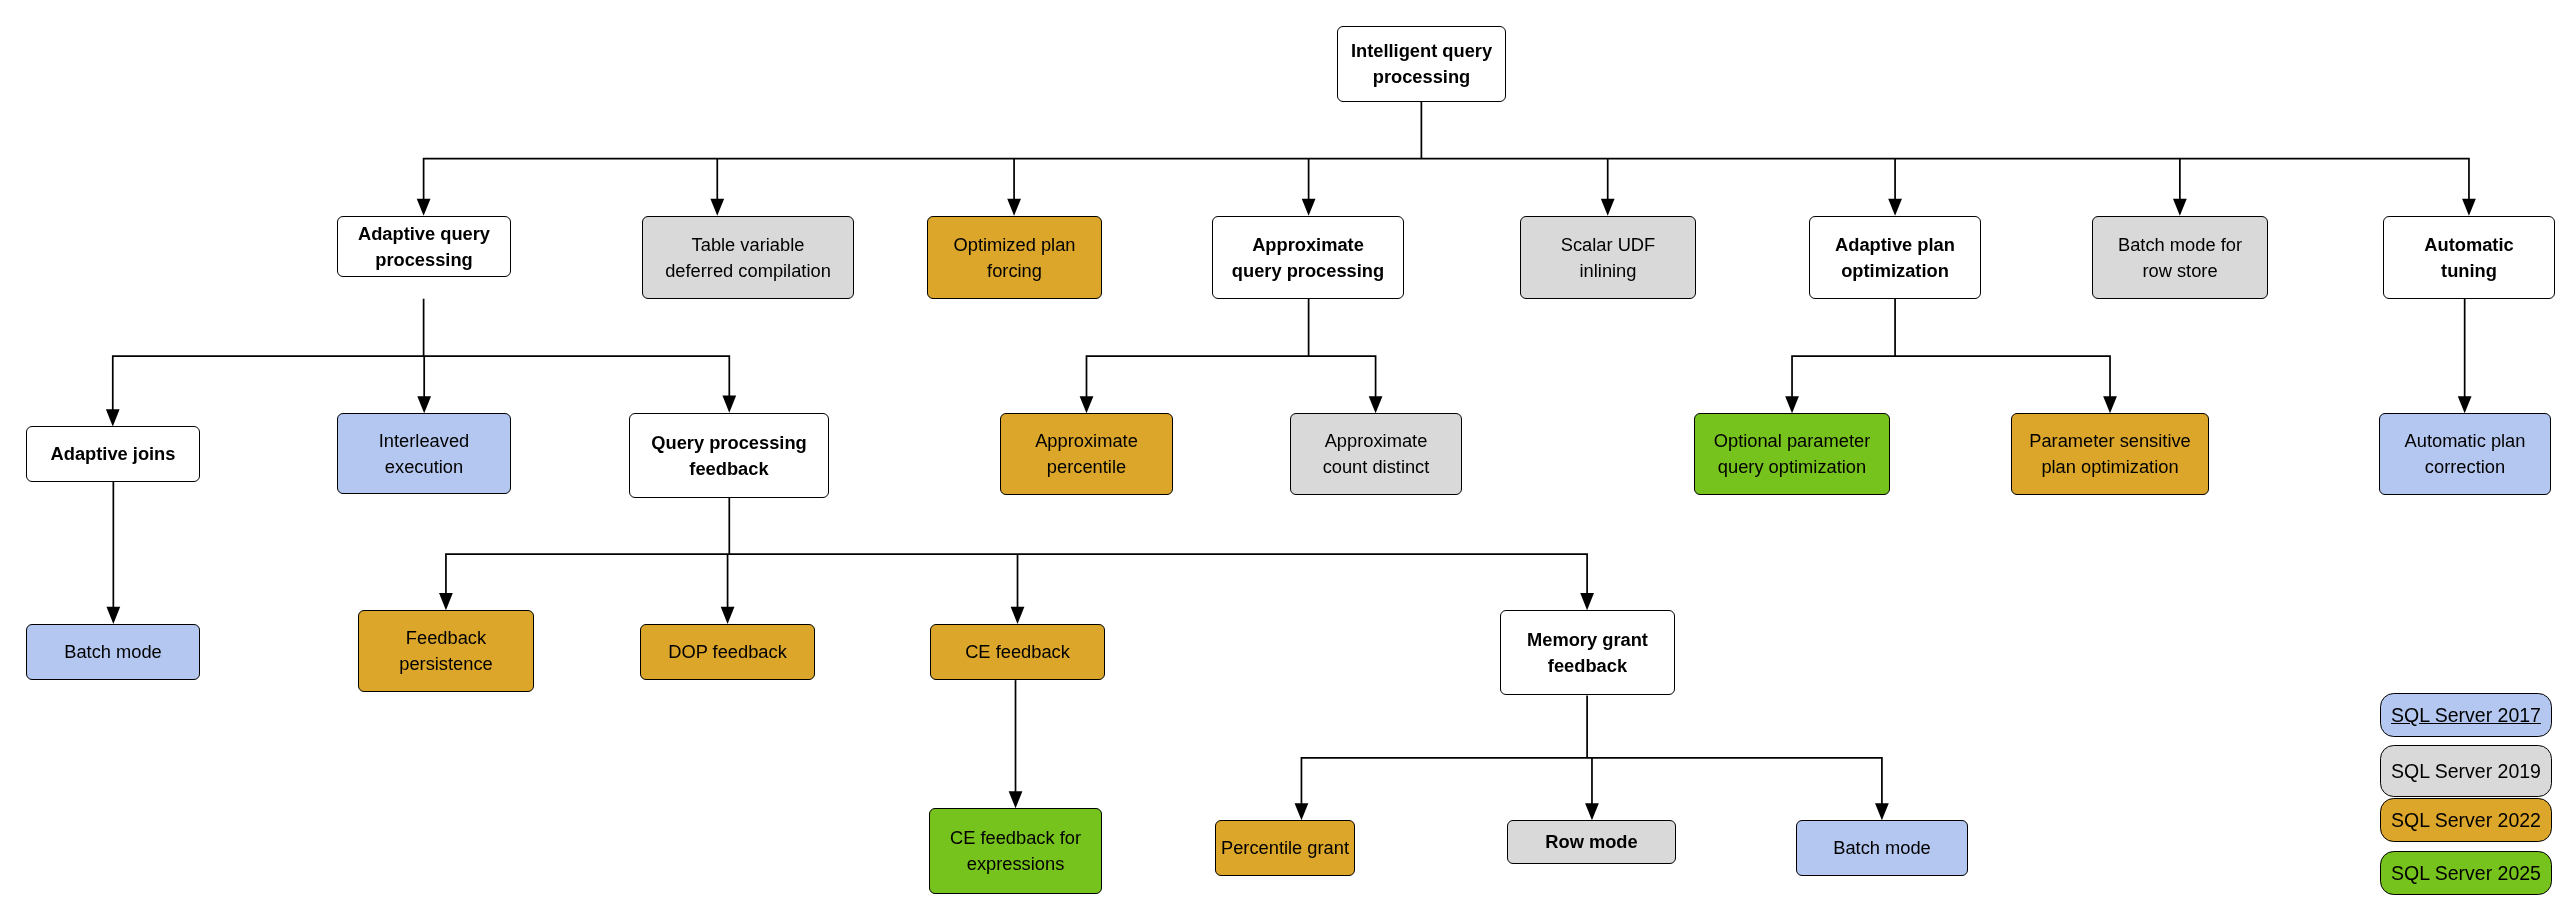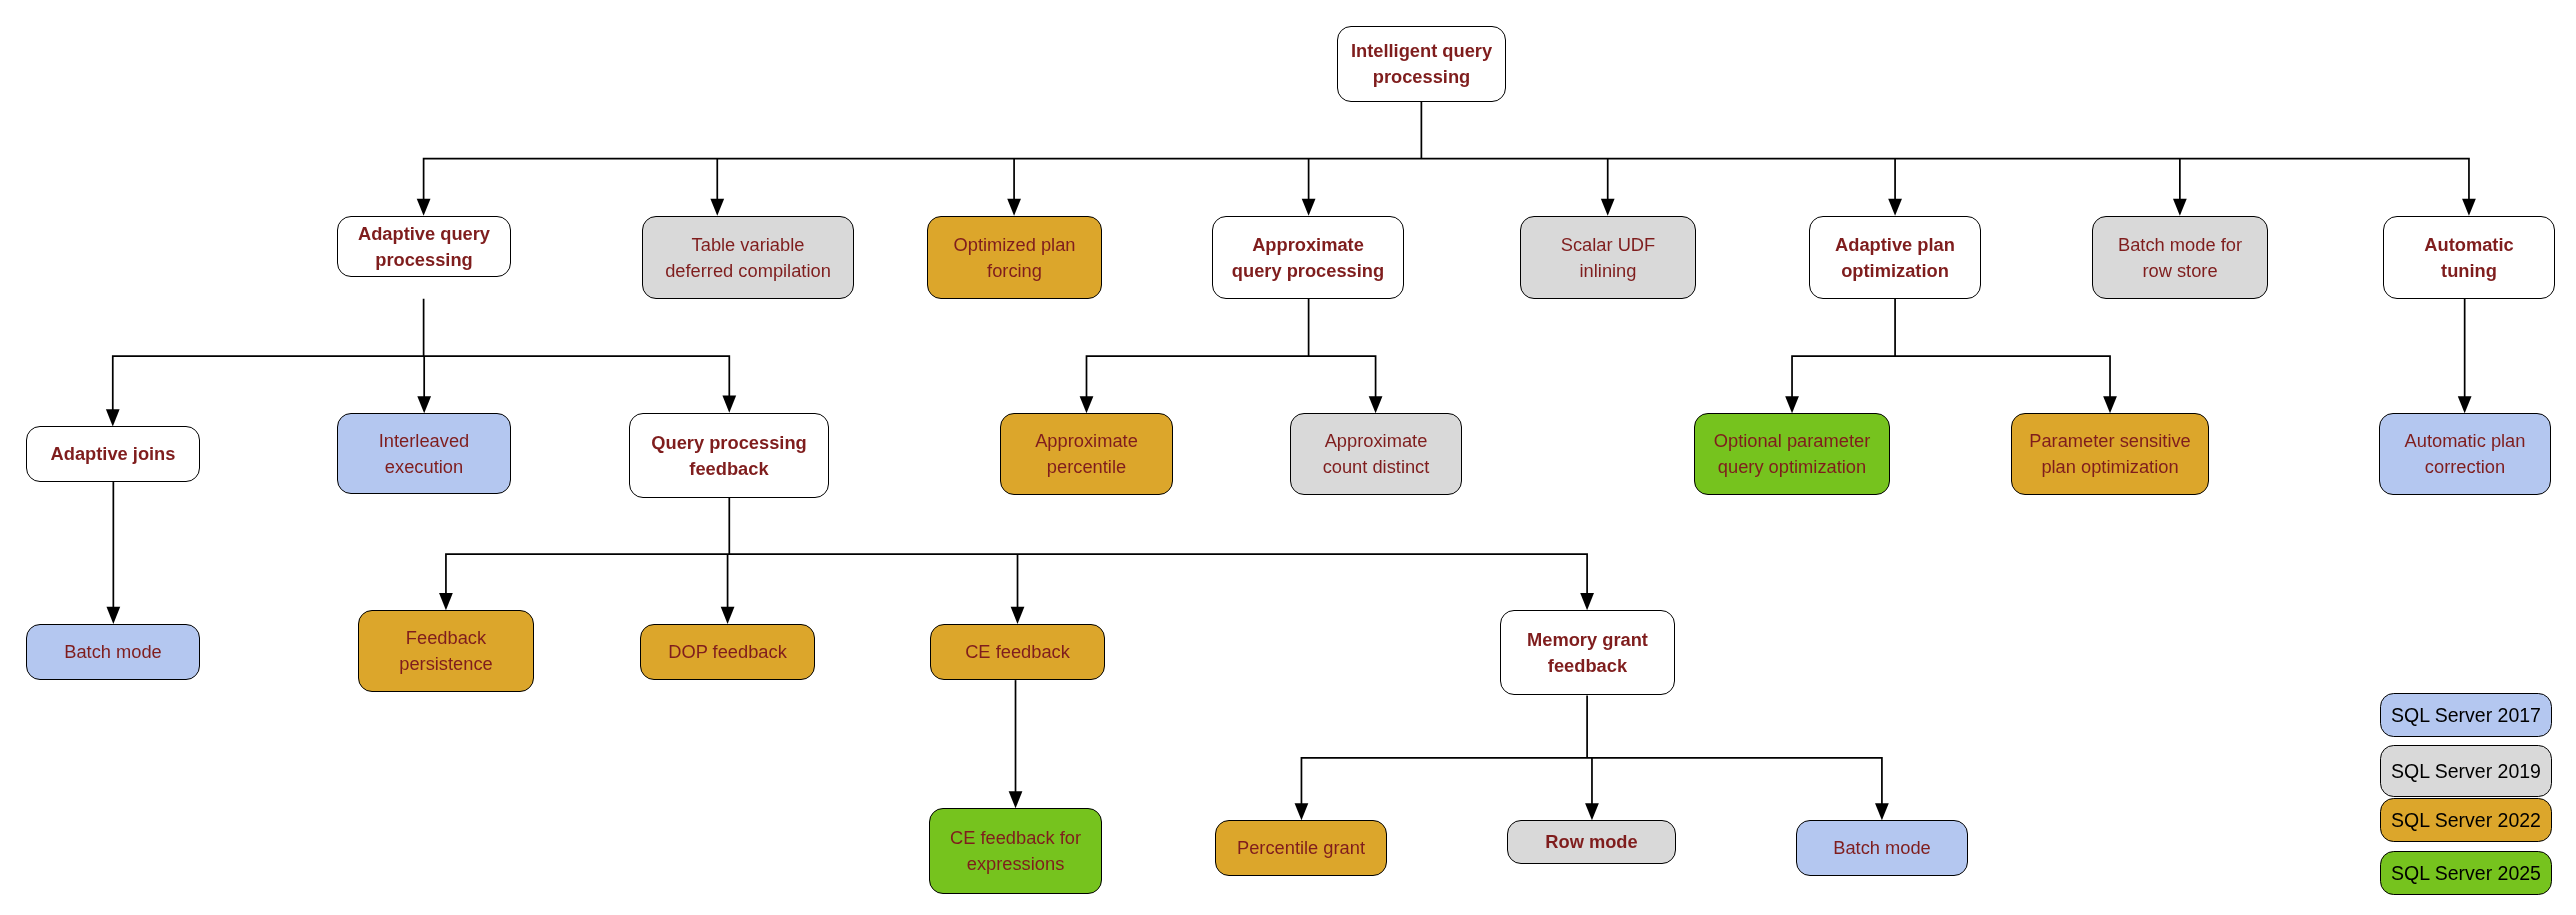--- a/index.html
+++ b/index.html
@@ -13,29 +13,29 @@
   }
   #edge-layer {
     position: absolute;
     left: 0; top: 0;
     width: 2576px; height: 916px;
   }
   .node {
     position: absolute;
     box-sizing: border-box;
     border: 1.7px solid #000000;
-    border-radius: 14px;
+    border-radius: 6px;
     display: flex;
     align-items: center;
     justify-content: center;
     text-align: center;
     white-space: pre-line;
     font-size: 18.3px;
     line-height: 26px;
-    color: #7f1d1d;
+    color: #000000;
     padding: 0 3.4px;
   }
   .node.bold { font-weight: 700; }
   .legend-item {
     position: absolute;
     box-sizing: border-box;
     border: 1.7px solid #000000;
     border-radius: 13.7px;
     display: flex;
     align-items: center;
@@ -140,24 +140,24 @@
 correction</div>
       <div class="node" style="left: 26px; top: 624px; width: 174px; height: 56px; background: rgb(180, 199, 240);">Batch mode</div>
       <div class="node" style="left: 358px; top: 610px; width: 176px; height: 82px; background: rgb(220, 166, 43);">Feedback
 persistence</div>
       <div class="node" style="left: 640px; top: 624px; width: 175px; height: 56px; background: rgb(220, 166, 43);">DOP feedback</div>
       <div class="node" style="left: 930px; top: 624px; width: 175px; height: 56px; background: rgb(220, 166, 43);">CE feedback</div>
       <div class="node bold" style="left: 1500px; top: 610px; width: 175px; height: 85px; background: rgb(255, 255, 255);">Memory grant
 feedback</div>
       <div class="node" style="left: 929px; top: 808px; width: 173px; height: 86px; background: rgb(118, 195, 30);">CE feedback for
 expressions</div>
-      <div class="node" style="left: 1215px; top: 820px; width: 172px; height: 56px; background: rgb(220, 166, 43);">Percentile grant</div>
+      <div class="node" style="left: 1215px; top: 820px; width: 140px; height: 56px; background: rgb(220, 166, 43);">Percentile grant</div>
       <div class="node" style="left: 1507px; top: 820px; width: 169px; height: 44px; background: rgb(217, 217, 217); font-weight: bold;">Row mode</div>
       <div class="node" style="left: 1796px; top: 820px; width: 172px; height: 56px; background: rgb(180, 199, 240);">Batch mode</div>
     </div>
   <div id="legend-layer">
-      <div class="legend-item" style="left: 2380px; top: 693px; width: 172px; height: 44px; background: rgb(180, 199, 240);">SQL Server 2017</div>
+      <div class="legend-item" style="left: 2380px; top: 693px; width: 172px; height: 44px; background: rgb(180, 199, 240); text-decoration: underline;">SQL Server 2017</div>
       <div class="legend-item" style="left: 2380px; top: 745px; width: 172px; height: 52px; background: rgb(217, 217, 217);">SQL Server 2019</div>
       <div class="legend-item" style="left: 2380px; top: 798px; width: 172px; height: 44px; background: rgb(220, 166, 43);">SQL Server 2022</div>
       <div class="legend-item" style="left: 2380px; top: 851px; width: 172px; height: 44px; background: rgb(118, 195, 30);">SQL Server 2025</div>
     </div>
 </div>
 
 
 </body></html>

